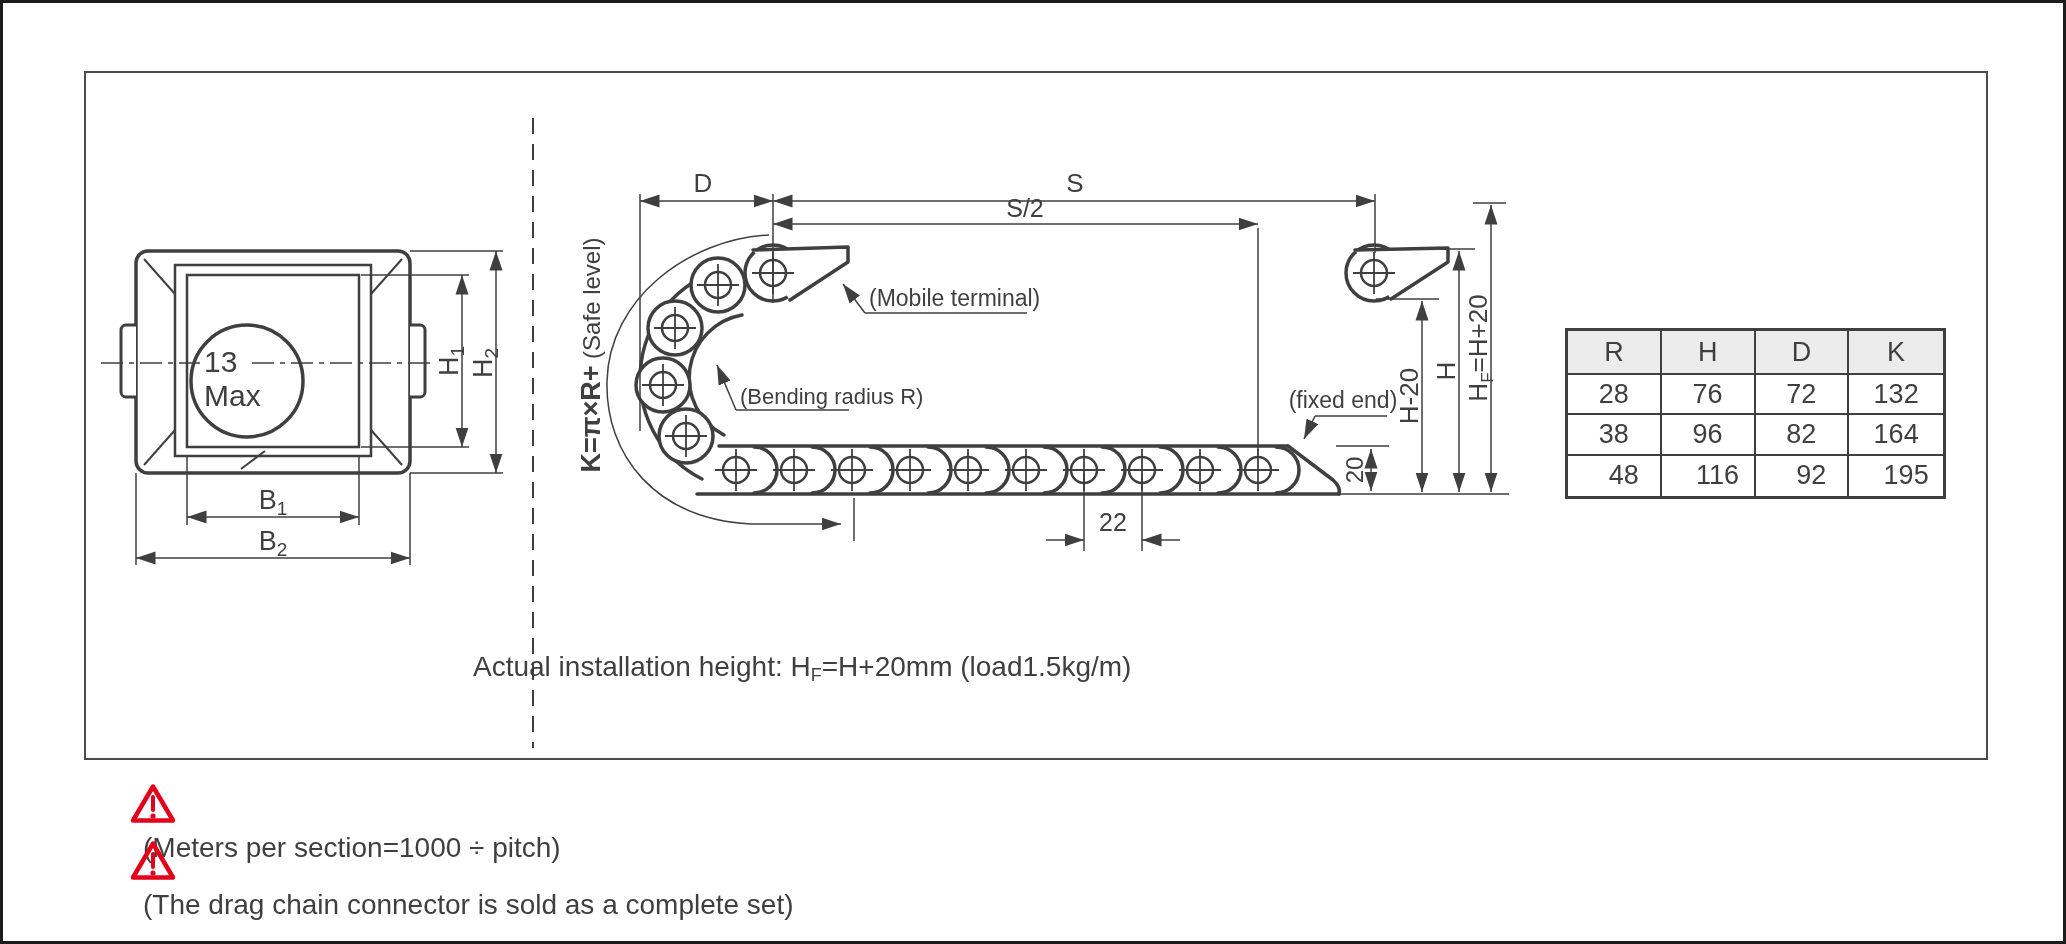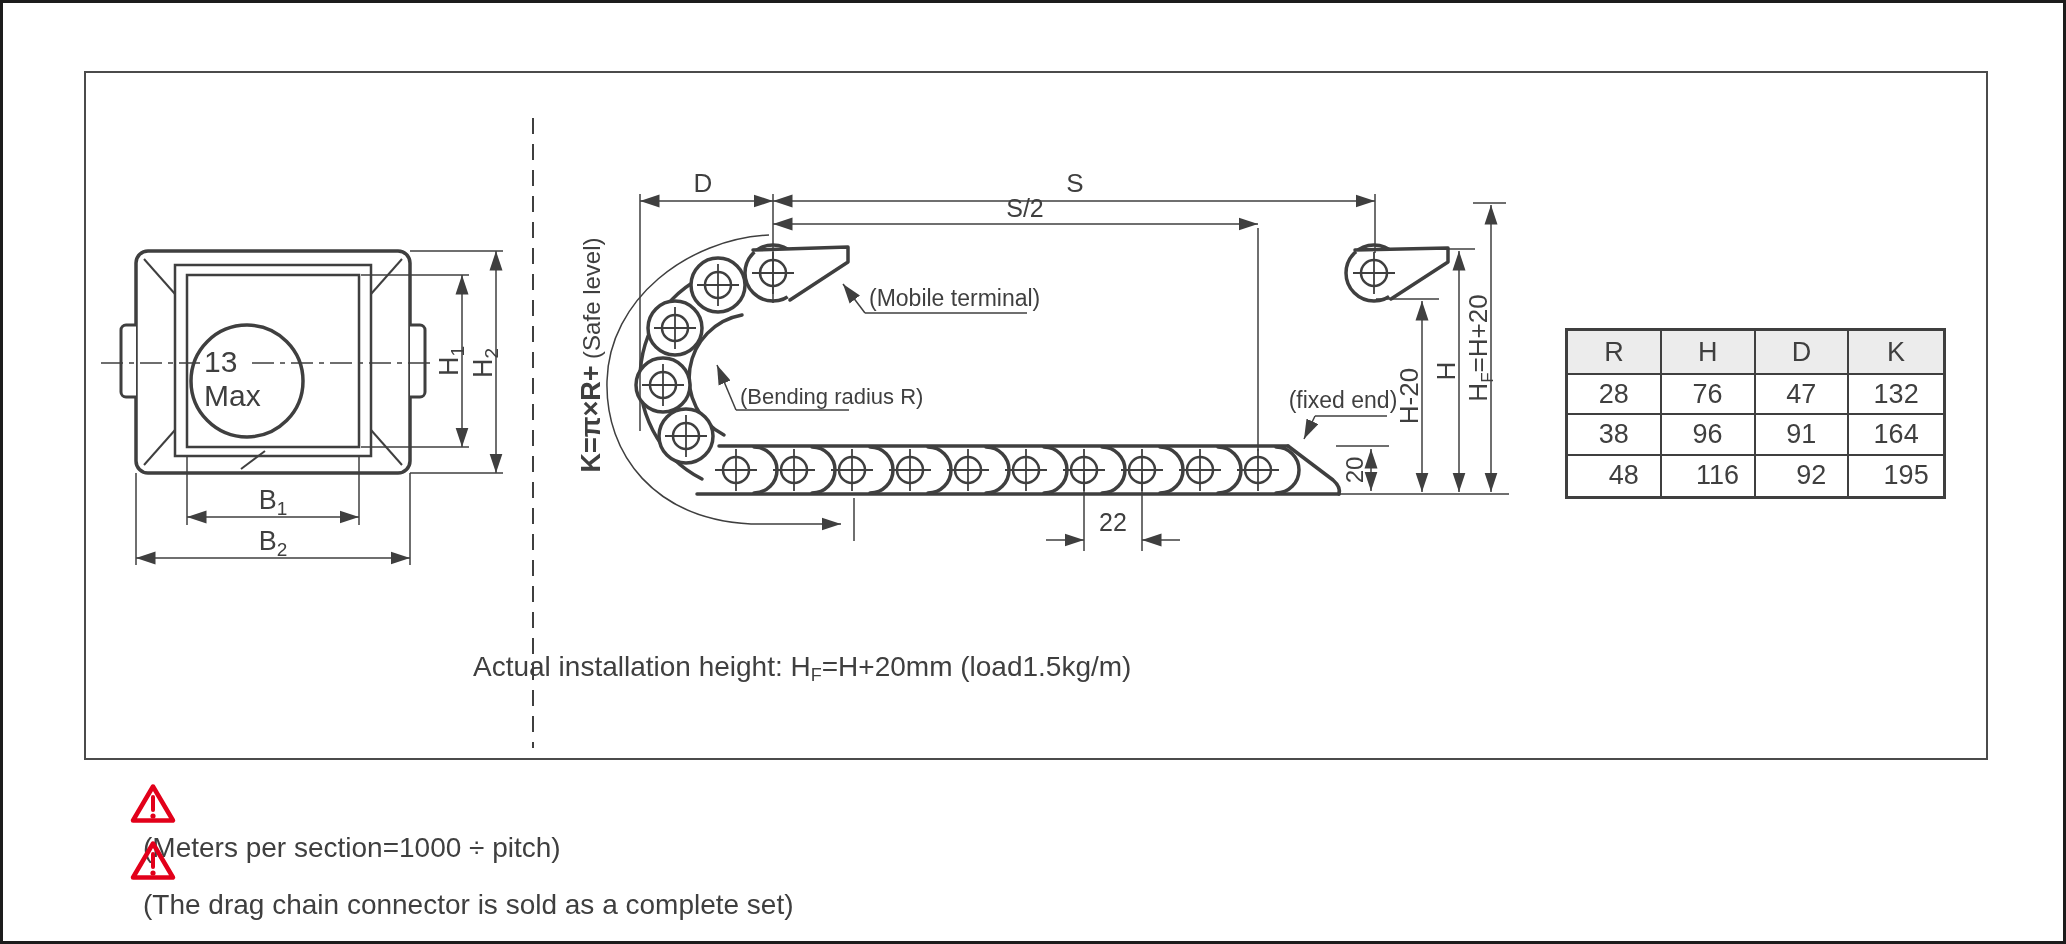--- a/index.html
+++ b/index.html
@@ -222,26 +222,26 @@
   </svg>
 
   <div class="spec-table">
     <div class="cell head">R</div>
     <div class="cell head">H</div>
     <div class="cell head">D</div>
     <div class="cell head">K</div>
 
     <div class="cell">28</div>
     <div class="cell">76</div>
-    <div class="cell">47</div>
+    <div class="cell">72</div>
     <div class="cell">132</div>
 
     <div class="cell">38</div>
     <div class="cell">96</div>
-    <div class="cell">91</div>
+    <div class="cell">82</div>
     <div class="cell">164</div>
 
     <div class="cell last-row">48</div>
     <div class="cell last-row">116</div>
     <div class="cell last-row">92</div>
     <div class="cell last-row">195</div>
   </div>
 
 
 

